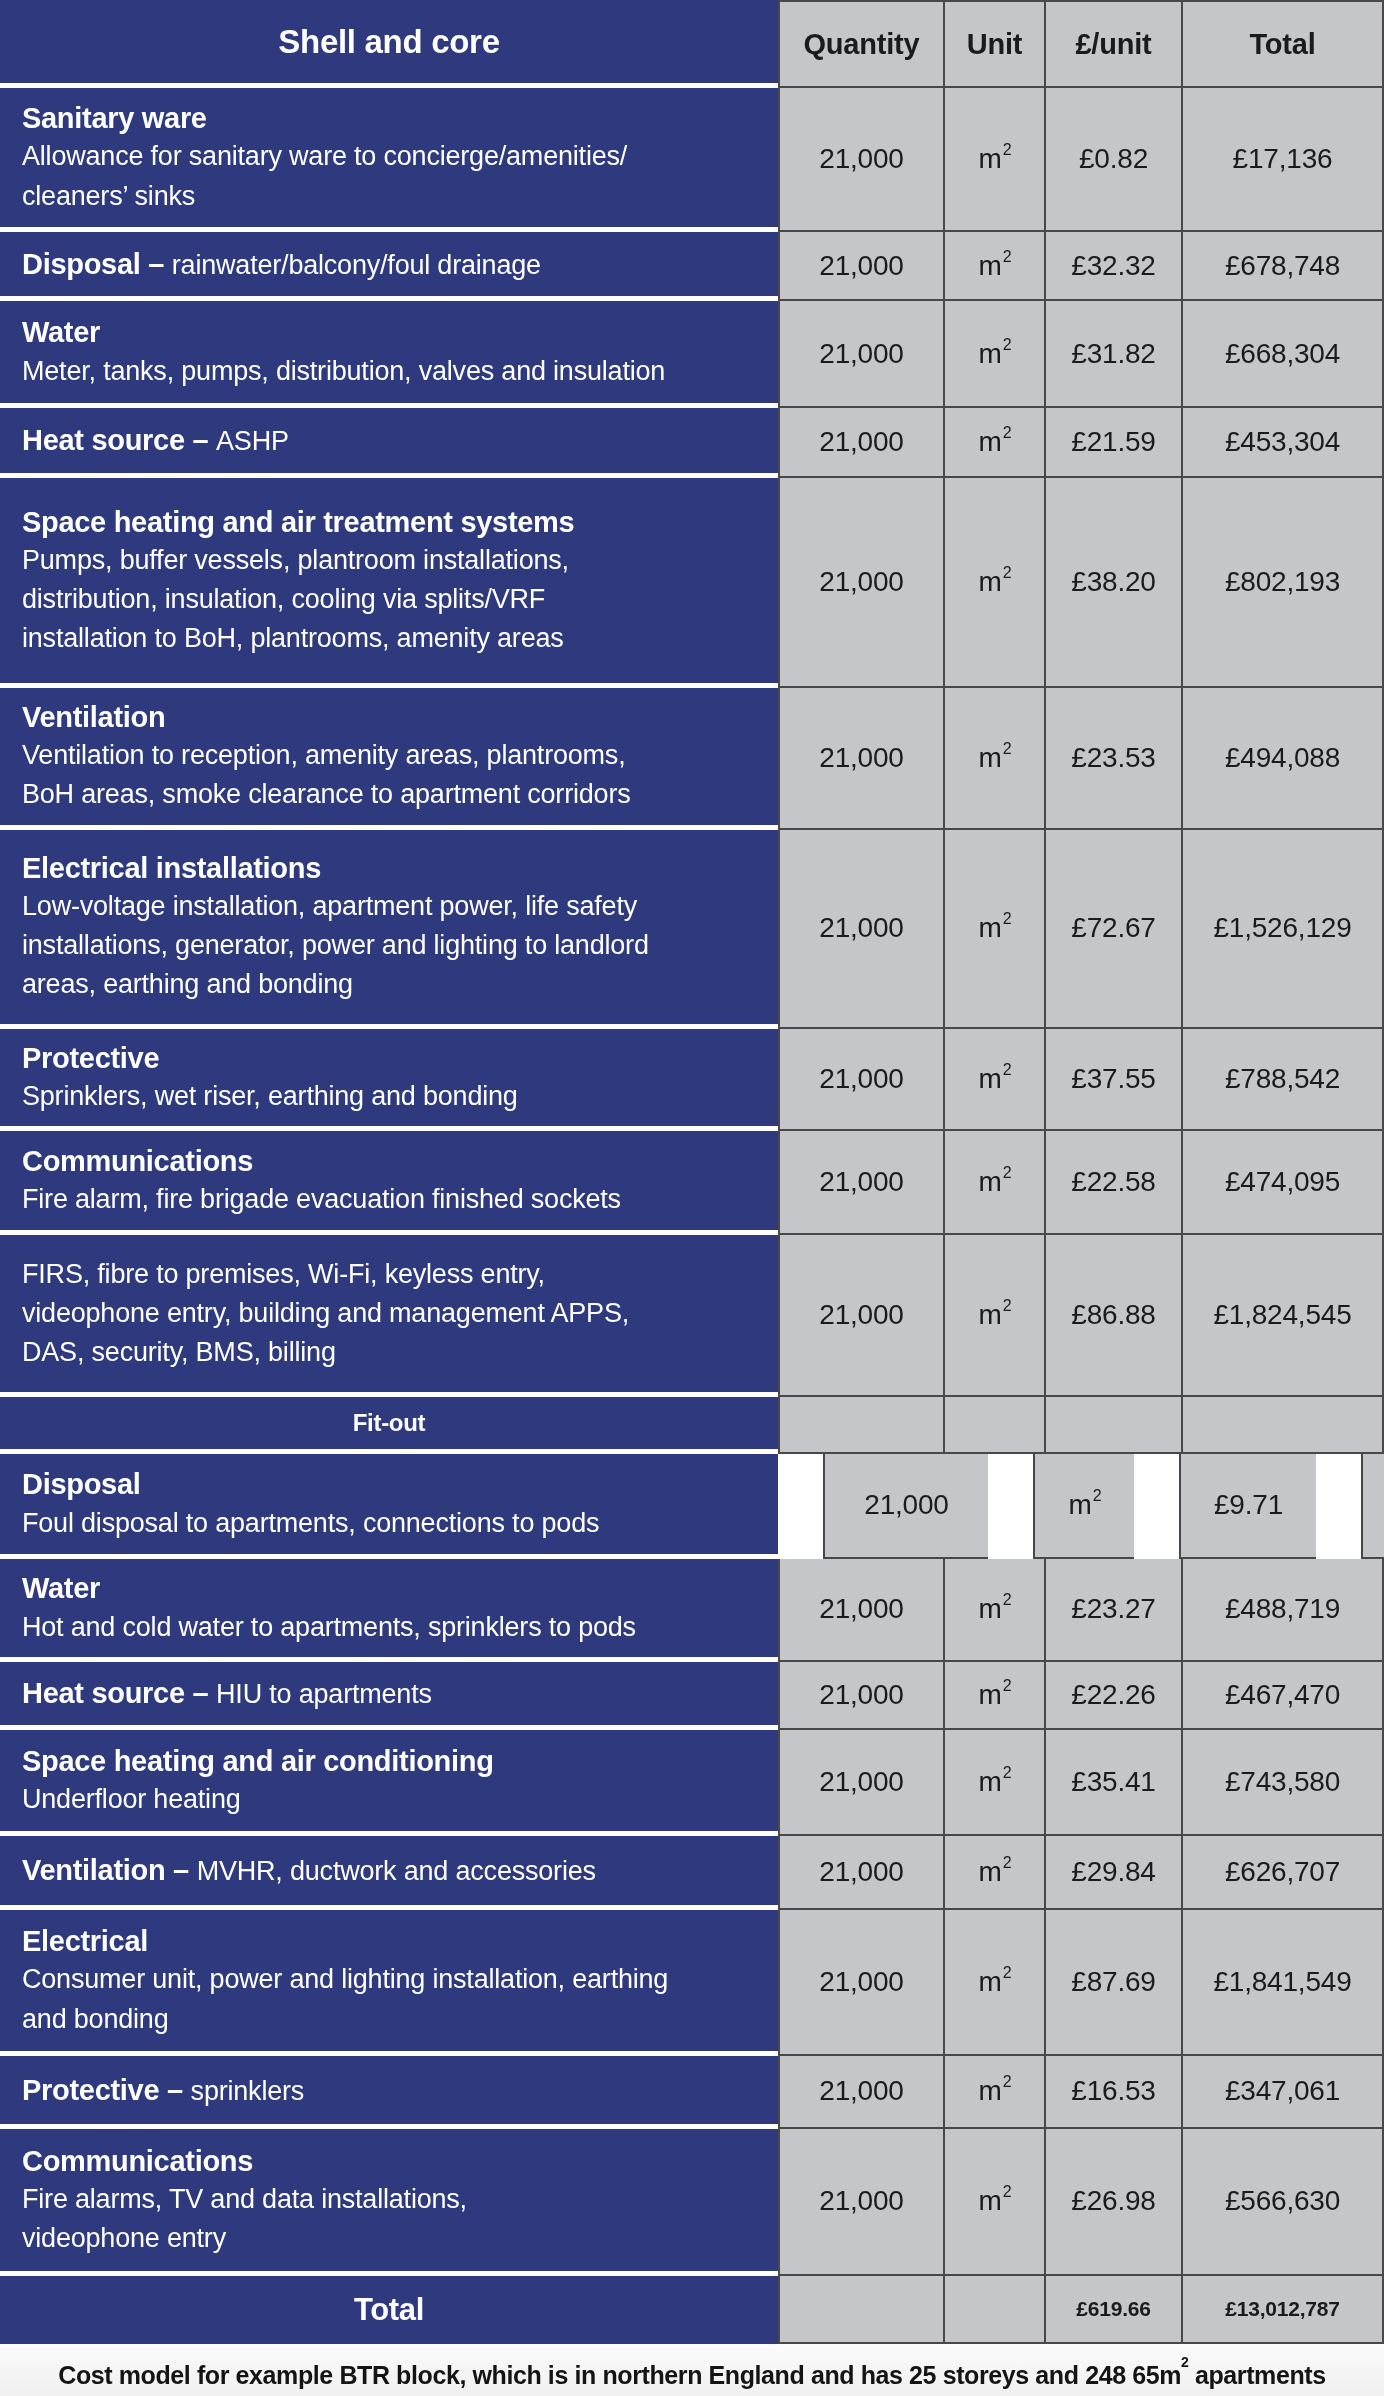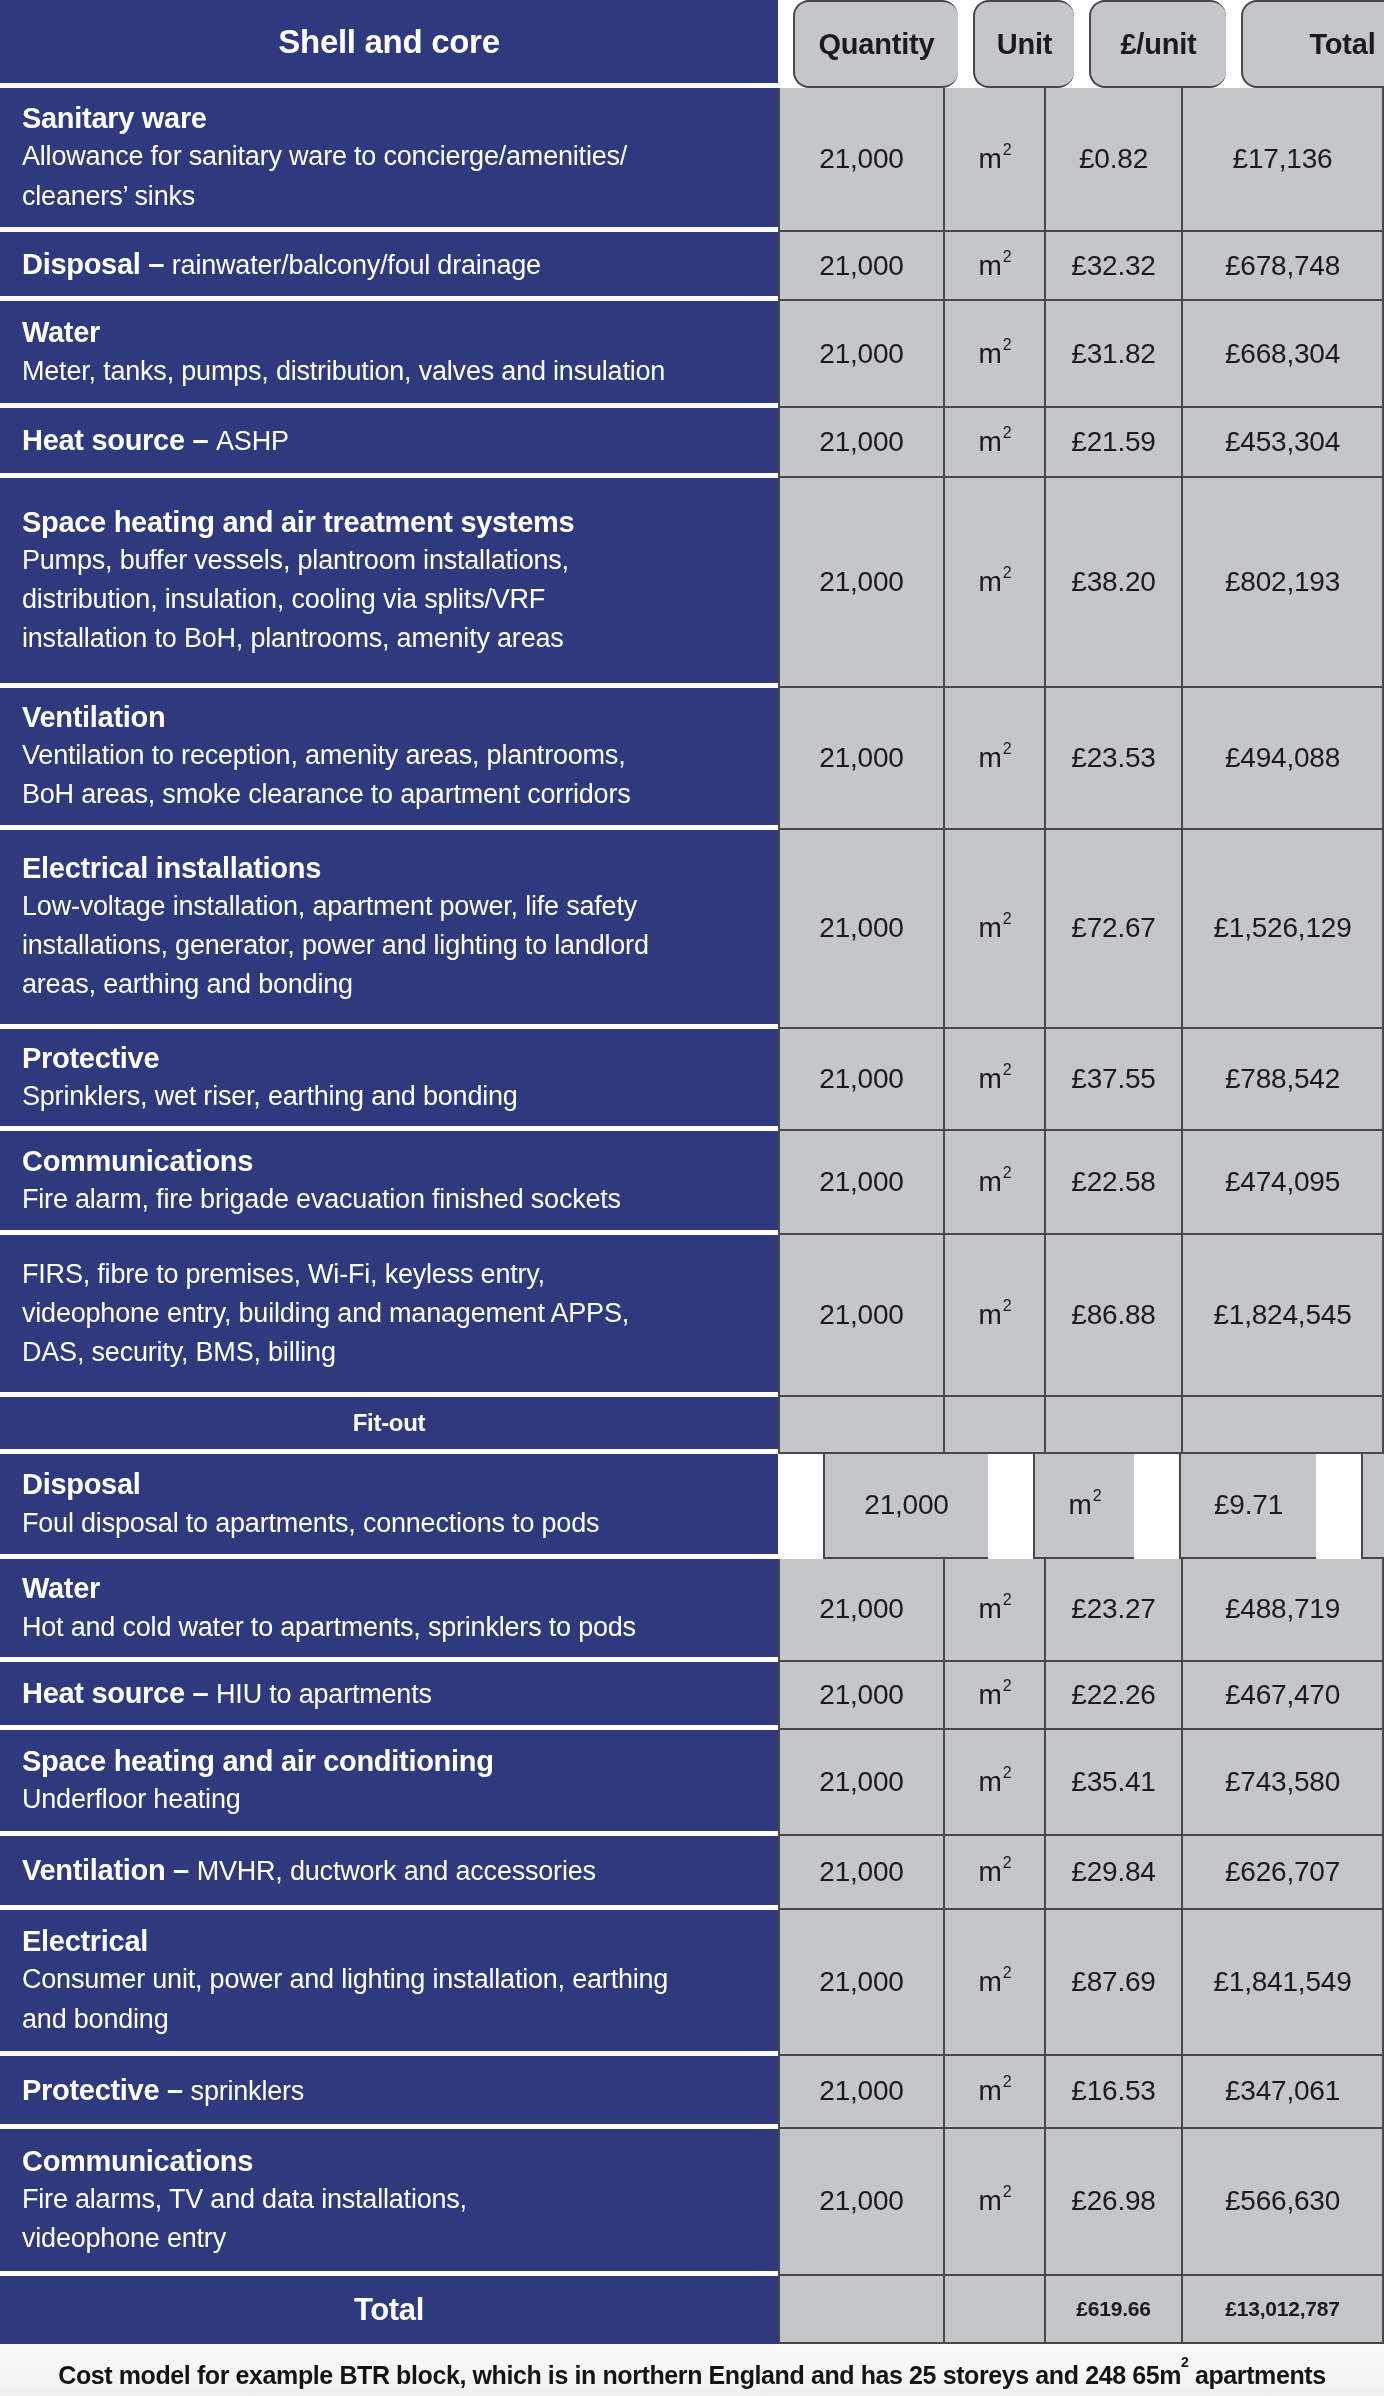--- a/index.html
+++ b/index.html
@@ -30,24 +30,24 @@
     border-left:2px solid #48484b; border-bottom:2px solid #48484b;
     box-sizing:border-box;
     display:flex; align-items:center; justify-content:center;
     font-size:28px; letter-spacing:-0.2px; text-align:center;
   }
   .col-last{border-right:2px solid #48484b;}
   .bt .cell-num{border-top:2px solid #48484b;}
   .cell-num sup{font-size:16px; line-height:0; position:relative; top:-9px; left:1px;}
 
   
-  .header-row{min-height:88px;gap:15px;}
+  .header-row{min-height:88px;}
   .header-row .cell-desc{justify-content:center; align-items:center;}
   .section-title{font-weight:bold; font-size:33px; letter-spacing:-0.3px;}
-  .header-row .cell-num{font-weight:bold; font-size:29px;border-radius:16px;}
+  .header-row .cell-num{font-weight:bold; font-size:29px;}
   .band-row{min-height:57px;}
   .band-row .section-title{font-size:24px;}
   .total-row{min-height:68px;}
   .total-row .cell-num{font-weight:bold; font-size:21px;}
   .total-label{font-weight:bold; font-size:31px; letter-spacing:-0.3px;}
 
   
   .caption-strip{
     height:66px; box-sizing:border-box;
     display:flex; align-items:center; justify-content:center;

